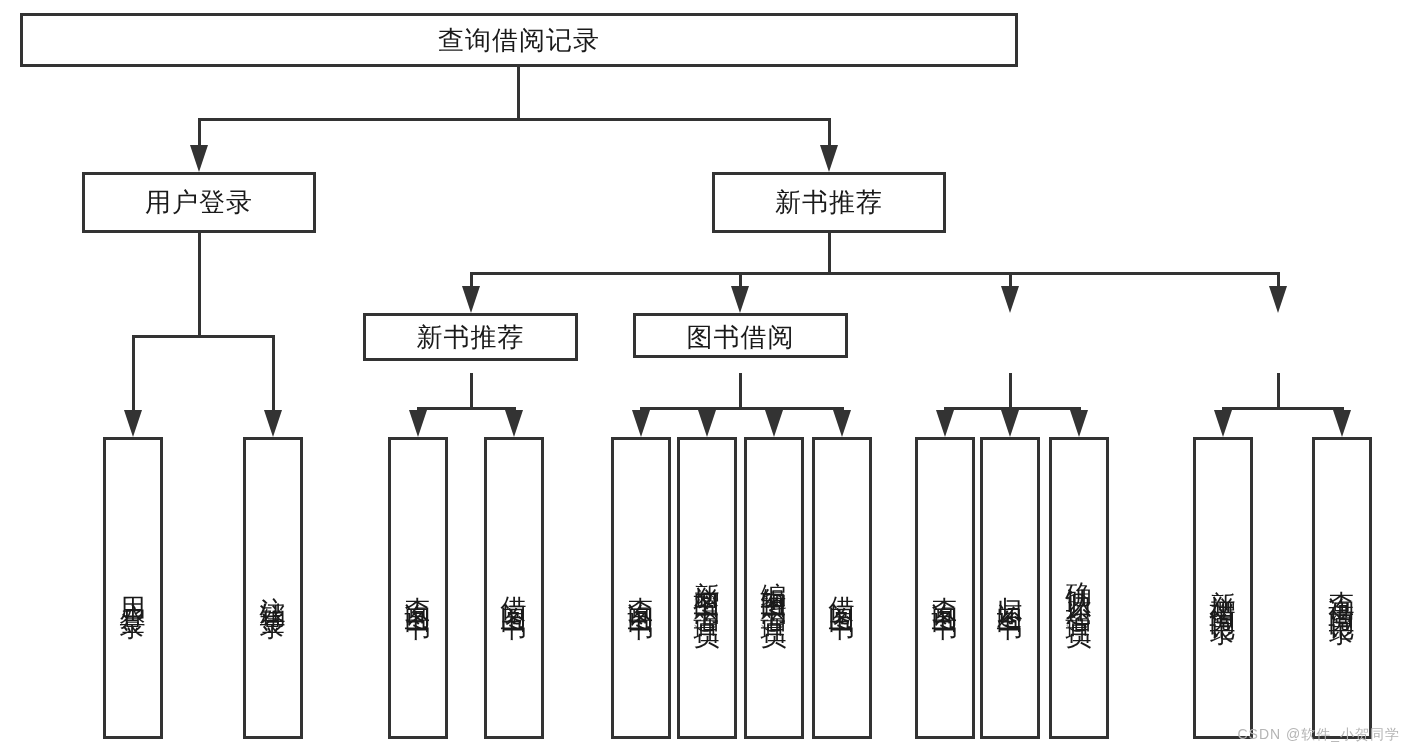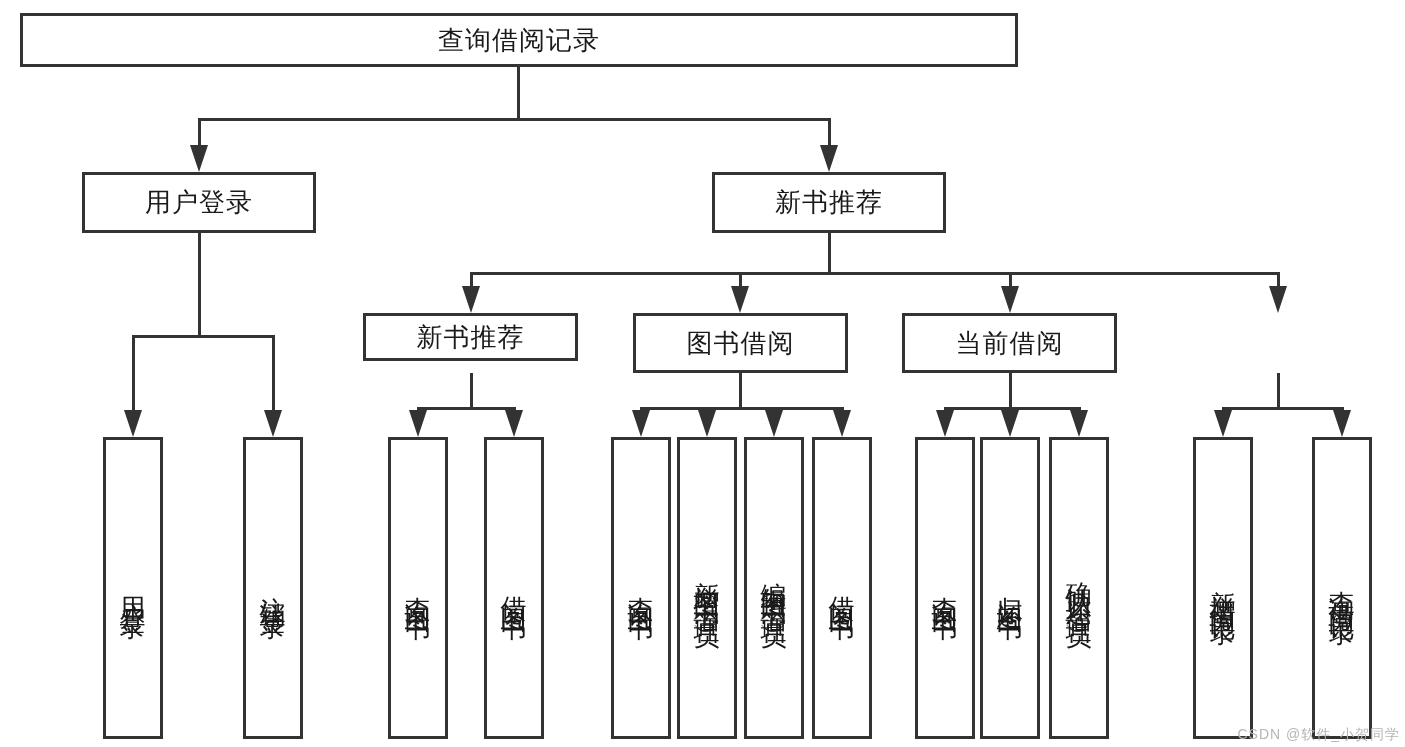--- a/index.html
+++ b/index.html
@@ -96,25 +96,22 @@
   <div class="vline" style="left:1008.5px; top:275px; height:11px;"></div>
   <div class="vline" style="left:1276.5px; top:275px; height:11px;"></div>
   <div class="arrow" style="left:462px; top:286px;"></div>
   <div class="arrow" style="left:731px; top:286px;"></div>
   <div class="arrow" style="left:1001px; top:286px;"></div>
   <div class="arrow" style="left:1269px; top:286px;"></div>
 
   <div class="node" style="left:363px; top:313px; width:215px; height:48px;font-family:Liberation Serif, serif;">
     <span>新书推荐</span>
   </div>
-  <div class="node" style="left:633px; top:313px; width:215px; height:60px;">
+  <div class="node" style="left:633px; top:313px; width:215px; height:45px;align-items:flex-end;">
     <span>图书借阅</span>
-  </div>
-  <div class="node" style="left:902px; top:313px; width:215px; height:60px;">
-    <span>当前借阅</span>
   </div>
 
   <div class="vline" style="left:469.5px; top:373px; height:34px;"></div>
   <div class="hline" style="left:416.5px; top:407px; width:99px;"></div>
 
   <div class="vline" style="left:738.5px; top:373px; height:34px;"></div>
   <div class="hline" style="left:639.5px; top:407px; width:204px;"></div>
 
   <div class="vline" style="left:1008.5px; top:373px; height:34px;"></div>
   <div class="hline" style="left:943.5px; top:407px; width:137px;"></div>

